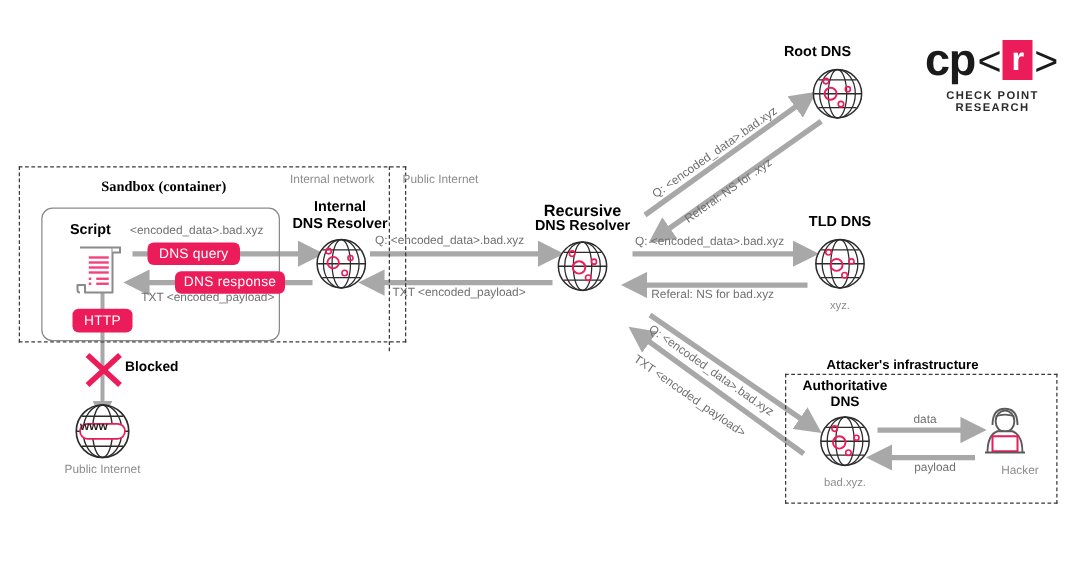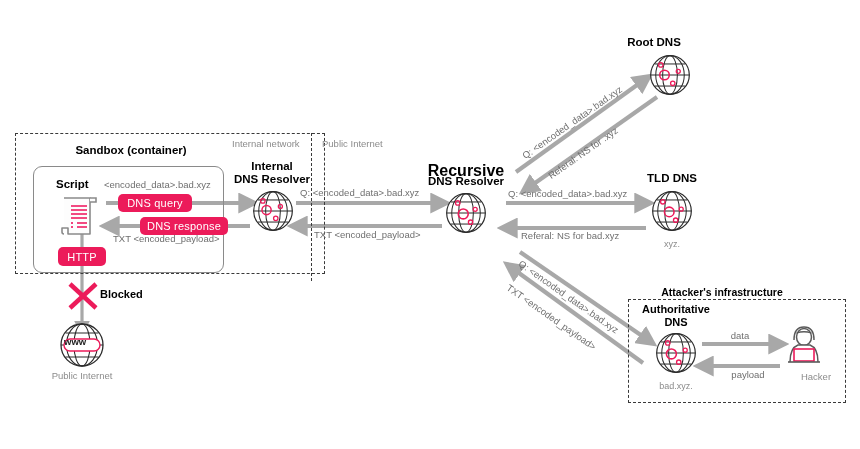--- a/index.html
+++ b/index.html
@@ -75,21 +75,21 @@
     <line x1="702" y1="344" x2="778" y2="344" class="arrowline" marker-end="url(#ah)"></line>
 
     <line x1="780" y1="366" x2="704" y2="366" class="arrowline" marker-end="url(#ah)"></line>
   </svg>
 
   <div class="dashbox" style="left:15px;top:133px;width:308px;height:139px;"></div>
   <div class="solidbox" style="left:33px;top:166px;width:189px;height:105px;"></div>
   <div class="vdash" style="left:311px;top:133px;height:148px;"></div>
   <div class="dashbox" style="left:628px;top:299px;width:216px;height:102px;"></div>
 
-  <div class="lbl bold ctr" style="left:131px;top:144px;font-size:11.5px;">Sandbox (container)</div>
+  <div class="lbl bold ctr" style="left:131px;top:144px;font-size:11.5px;font-family:Liberation Serif, serif;">Sandbox (container)</div>
   <div class="lbl gray" style="left:232px;top:139px;font-size:9.5px;">Internal network</div>
   <div class="lbl gray" style="left:322px;top:139px;font-size:9.5px;">Public Internet</div>
   <div class="lbl bold ctr" style="left:722px;top:286px;font-size:10.5px;">Attacker's infrastructure</div>
 
   <div class="lbl bold" style="left:56px;top:178px;font-size:11.5px;">Script</div>
   <div class="lbl mid" style="left:104px;top:180px;font-size:9.5px;">&lt;encoded_data&gt;.bad.xyz</div>
   <div class="lbl mid" style="left:113px;top:234px;font-size:9.5px;">TXT &lt;encoded_payload&gt;</div>
 
   <div style="position:absolute;left:58px;top:192px;width:44px;height:48px;">
     <svg width="44" height="48" viewBox="0 0 44 48">
@@ -147,21 +147,21 @@
       <circle cx="18" cy="24" r="5" fill="none" stroke="#ec1b5a" stroke-width="1.6"></circle>
       <circle cx="14" cy="14" r="2.4" fill="none" stroke="#ec1b5a" stroke-width="1.4"></circle>
       <circle cx="33" cy="20" r="2.2" fill="none" stroke="#ec1b5a" stroke-width="1.4"></circle>
       <circle cx="28" cy="33" r="2.4" fill="none" stroke="#ec1b5a" stroke-width="1.4"></circle>
     </svg>
   </div>
 
   <div class="lbl mid" style="left:300px;top:188px;font-size:9.5px;">Q: &lt;encoded_data&gt;.bad.xyz</div>
   <div class="lbl mid" style="left:314px;top:230px;font-size:9.5px;">TXT &lt;encoded_payload&gt;</div>
 
-  <div class="lbl bold ctr" style="left:466px;top:162px;font-size:16px;">Recursive</div>
+  <div class="lbl bold ctr" style="left:466px;top:162px;font-size:13px;">Recursive</div>
   <div class="lbl bold ctr" style="left:466px;top:175px;font-size:11.5px;">DNS Resolver</div>
   <div style="position:absolute;left:443px;top:190px;width:46px;height:46px;">
     <svg width="46" height="46" viewBox="0 0 50 50">
       <circle cx="25" cy="25" r="21" fill="#fff" stroke="#2b2b2b" stroke-width="1.3"></circle>
       <ellipse cx="25" cy="25" rx="8" ry="21" fill="none" stroke="#2b2b2b" stroke-width="1.1"></ellipse>
       <ellipse cx="25" cy="25" rx="15.5" ry="21" fill="none" stroke="#2b2b2b" stroke-width="1.1"></ellipse>
       <line x1="4" y1="25" x2="46" y2="25" stroke="#2b2b2b" stroke-width="1.1"></line>
       <line x1="8.5" y1="13" x2="41.5" y2="13" stroke="#2b2b2b" stroke-width="1.1"></line>
       <line x1="8.5" y1="37" x2="41.5" y2="37" stroke="#2b2b2b" stroke-width="1.1"></line>
       <circle cx="22" cy="26" r="5.4" fill="none" stroke="#ec1b5a" stroke-width="1.7"></circle>
@@ -239,14 +239,23 @@
       <path d="M7,40 Q7,26 15,23 L27,23 Q35,26 35,40" fill="#fff" stroke="#5a5a5a" stroke-width="1.5"></path>
       <rect x="11" y="27" width="20" height="12" fill="#fff" stroke="#ec1b5a" stroke-width="1.6"></rect>
       <line x1="5" y1="40" x2="37" y2="40" stroke="#5a5a5a" stroke-width="1.6"></line>
     </svg>
   </div>
   <div class="lbl gray ctr" style="left:816px;top:372px;font-size:9.5px;">Hacker</div>
 
   <div class="lbl mid ctr" style="left:740px;top:331px;font-size:9.5px;">data</div>
   <div class="lbl mid ctr" style="left:742px;top:370px;font-size:9.5px;padding-left:12px;">payload</div>
 
+  <div style="position:absolute;left:740px;top:28px;">
+    <div style="display:flex;align-items:center;height:40px;">
+      <span style="font-size:36px;font-weight:bold;color:#1a1a1a;letter-spacing:-1px;line-height:1;">cp</span>
+      <span style="font-size:33px;font-weight:normal;color:#1a1a1a;line-height:1;margin:0 1px 0 2px;">&lt;</span>
+      <span style="background:#ec1b5a;color:#fff;font-size:26px;font-weight:bold;padding:2px 7px 4px 7px;line-height:1;">r</span>
+      <span style="font-size:33px;font-weight:normal;color:#1a1a1a;line-height:1;margin-left:1px;">&gt;</span>
+    </div>
+    <div style="font-size:9px;font-weight:bold;letter-spacing:1.1px;color:#2b2b2b;margin-top:3px;text-align:center;width:108px;">CHECK POINT RESEARCH</div>
+  </div>
 
 </div>
 
 </body></html>

